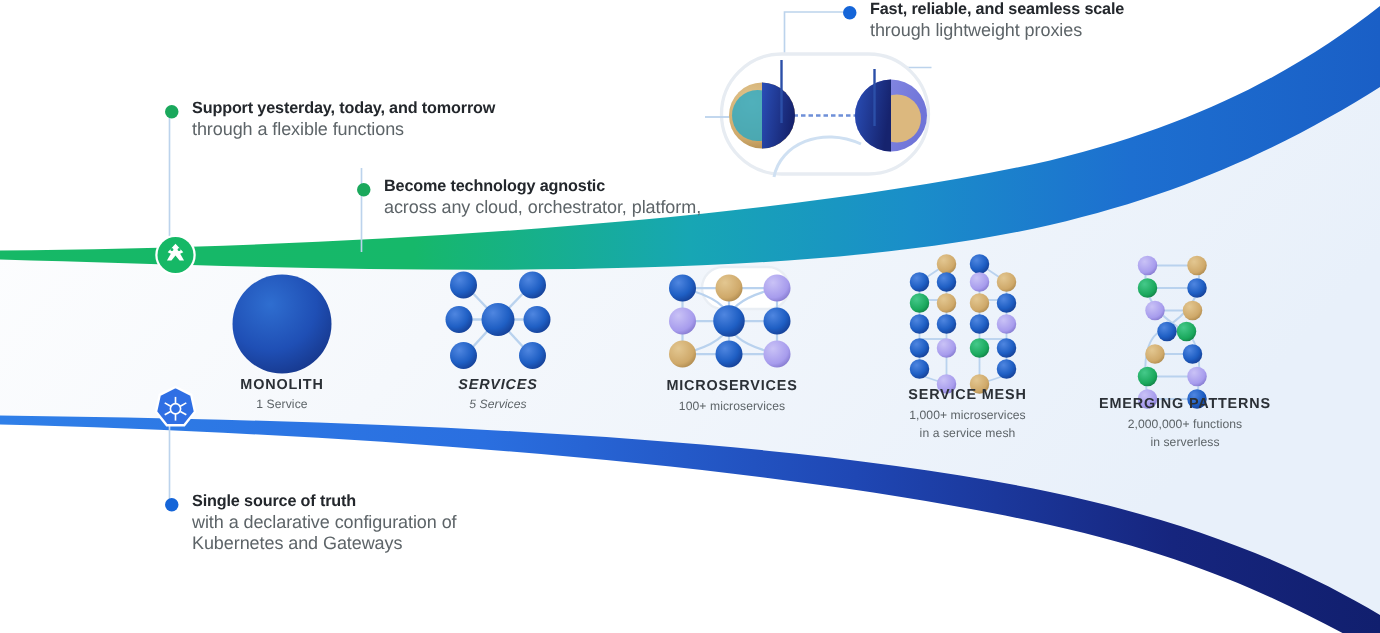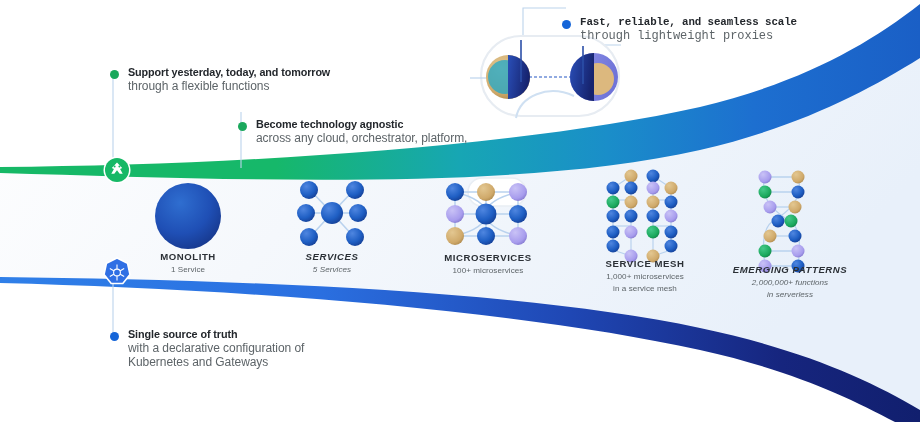--- a/index.html
+++ b/index.html
@@ -26,39 +26,39 @@
   }
   .callout .csub {
     font-size:12px; color:#5d6468; line-height:12.6px;
     letter-spacing:-0.05px; margin-top:1px;
   }
   .green-b { background:#1aa85c; }
   .blue-b  { background:#1565d8; }
 
   #callout-support  { left:110px; top:66px; }
   #callout-agnostic { left:238px; top:100px;margin-top:18px; }
-  #callout-scale    { left:562px; top:16px;font-family:Liberation Mono, monospace; }
+  #callout-scale    { left:562px; top:0px; }
   #callout-plugins  { left:617px; top:36px; }
   #callout-truth    { left:110px; top:328px; }
 
   
   .stage-label { position:absolute; text-align:center; }
   .stage-label .sname {
     font-size:9.6px; font-weight:bold; color:#2b3036;
     letter-spacing:0.55px; line-height:12px; white-space:nowrap;
   }
   .stage-label .sdesc {
     font-size:8.1px; color:#5d6468; line-height:10px;
     letter-spacing:0.05px; margin-top:2px; white-space:nowrap;
   }
   #label-monolith  { left:128px; top:251px; width:120px; }
   #label-services  { left:272px; top:251px; width:120px;font-style:italic; }
   #label-microservices { left:413px; top:252px; width:150px; }
   #label-mesh      { left:570px; top:258px; width:150px; }
-  #label-emerging  { left:705px; top:264px; width:170px;font-style:italic; }
+  #label-emerging  { left:705px; top:264px; width:170px; }
 </style>
 </head>
 <body>
 
 <div id="stage">
 
   <svg class="svg-layer" viewBox="0 0 920 422">
     <defs>
       <linearGradient id="gradTop" x1="0" y1="0" x2="1" y2="0">
         <stop offset="0" stop-color="#16b866"></stop>

